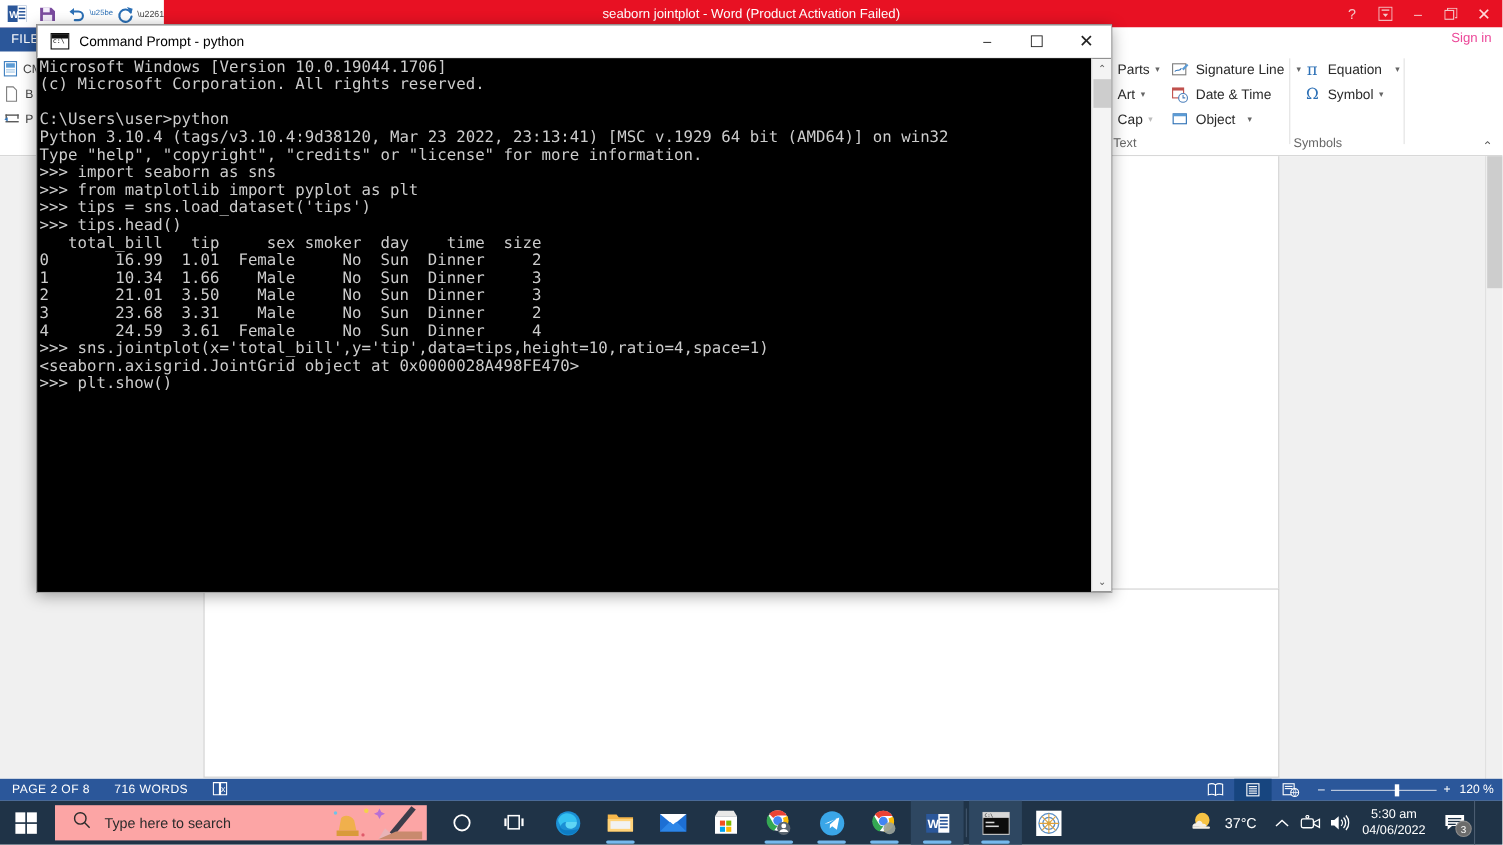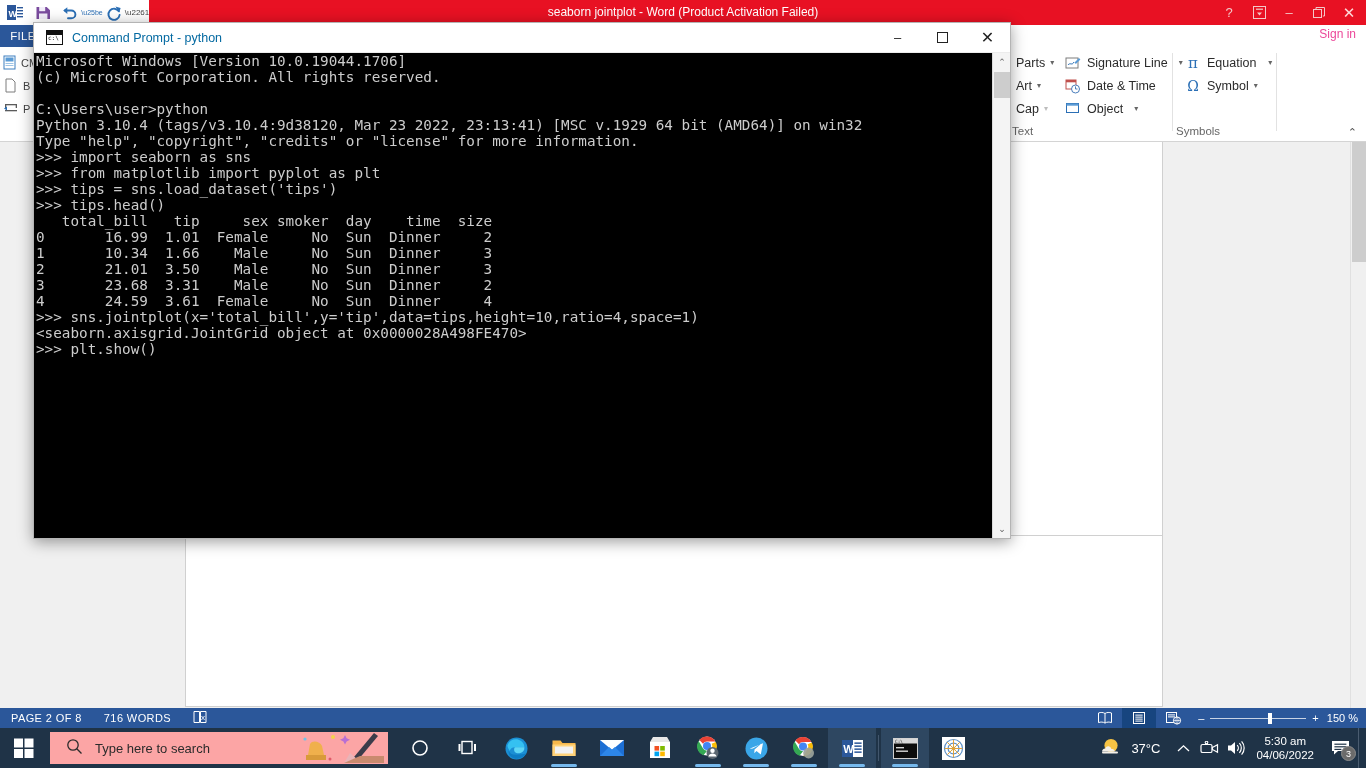--- a/index.html
+++ b/index.html
@@ -151,21 +151,21 @@
     width: 17px; height: 15px; margin-left: 12px; margin-right: 9px;
     background: #ffffff; border: 1px solid #111; position: relative; flex: none;
   }
   .cmd-icon::before {
     content: ""; position: absolute; left: 0; top: 0; right: 0; height: 4px; background: #111;
   }
   .cmd-icon::after {
     content: "c:\\"; position: absolute; left: 1px; top: 3px;
     font-family: "DejaVu Sans Mono", monospace; font-size: 6px; color: #111; line-height: 8px;
   }
-  .cmd-title { font-size: 12.5px; color: #0369a1; }
+  .cmd-title { font-size: 12.5px; color: #000000; }
   .cmd-ctrls { margin-left: auto; display: flex; height: 30px; }
   .cmd-ctrl {
     width: 45px; height: 30px; display: flex; align-items: center; justify-content: center;
     font-size: 13px; color: #222;
   }
   .cmd-ctrl.close { font-size: 16px; }
   .cmd-body {
     position: absolute; left: 0; top: 30px; right: 0; bottom: 0;
     background: #000000; overflow: hidden;
   }
@@ -215,21 +215,21 @@
   .tb-ico {
     width: 48px; height: 40px; position: relative;
     display: flex; align-items: center; justify-content: center;
   }
   .tb-ico.active { background: #2e4761; }
   .tb-ico .underline {
     position: absolute; bottom: 1px; left: 11px; width: 26px; height: 3px;
     background: #76b9ed; border-radius: 2px;
   }
   .tb-sep { width: 1px; height: 26px; background: #42566c; margin: 0 2px; }
-  .tray { margin-left: auto; display: flex; align-items: center; height: 40px; padding-right: 2px; }
+  .tray { margin-left: auto; display: flex; align-items: center; height: 40px; padding-right: 20px; }
   .tray-weather { display: flex; align-items: center; gap: 8px; padding: 0 10px; color: #fff; font-size: 13px; }
   .tray-ico { width: 26px; height: 40px; display:flex;align-items:center;justify-content:center; color:#fff; }
   .tray-clock {
     color: #fff; font-size: 11.5px; line-height: 14px; text-align: center;
     padding: 0 10px 0 8px;
   }
   .tray-action { width: 34px; height: 40px; display:flex;align-items:center;justify-content:center; position: relative; }
   .badge {
     position: absolute; right: 2px; bottom: 7px; width: 15px; height: 15px; border-radius: 50%;
     background: #6b6b6b; color: #fff; font-size: 9px;
@@ -468,21 +468,21 @@
             <path d="M8.4 9.5h7.2M12 5.9c1.5 2 1.5 5.2 0 7.2M12 5.9c-1.5 2-1.5 5.2 0 7.2" stroke="#ffffff" fill="none" stroke-width=".7"></path>
           </svg>
         </div>
         <div class="zoom-wrap">
           <span>–</span>
           <span class="zoom-track">
             <span class="zoom-handle"></span>
           </span>
           <span>+</span>
         </div>
-        <div class="zoom-val">150 %</div>
+        <div class="zoom-val">120 %</div>
       </div>
     </div>
   </div>
 
   <div id="cmd-window">
     <div class="cmd-titlebar">
       <div class="cmd-icon"></div>
       <div class="cmd-title">Command Prompt - python</div>
       <div class="cmd-ctrls">
         <div class="cmd-ctrl">–</div>

